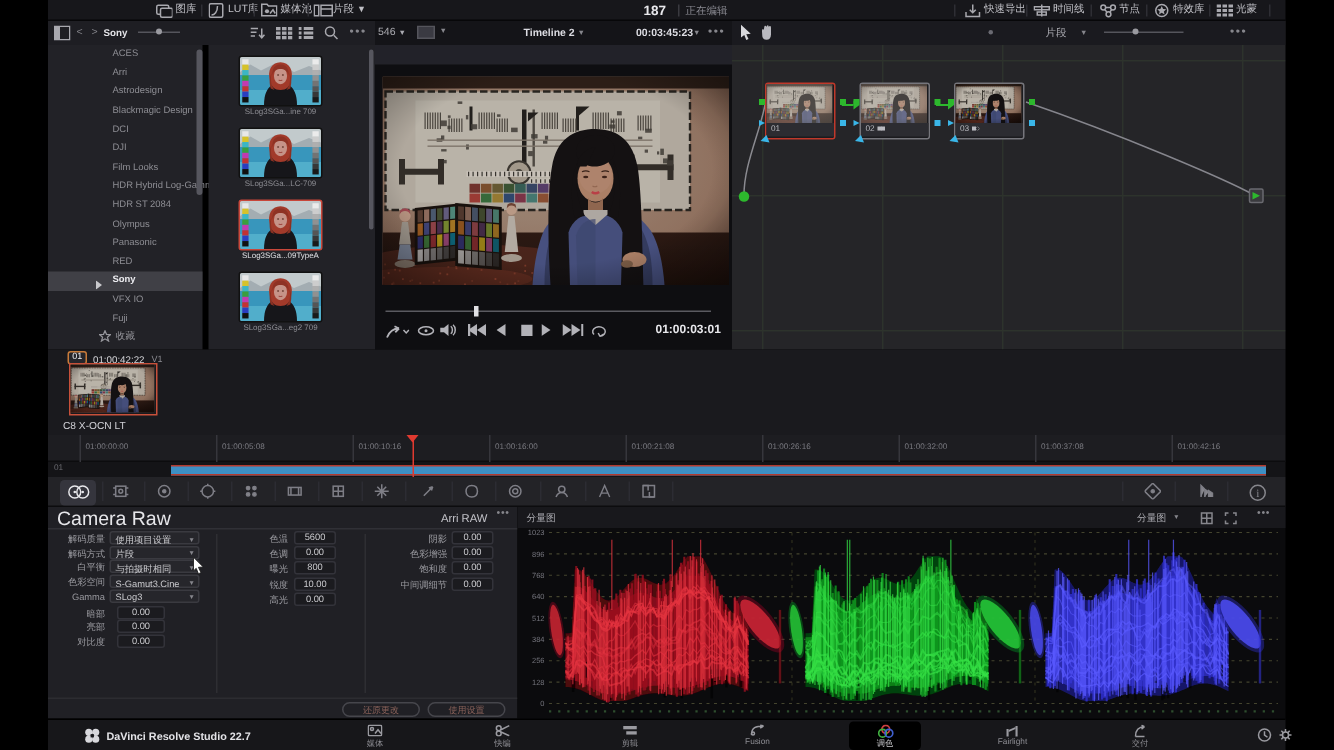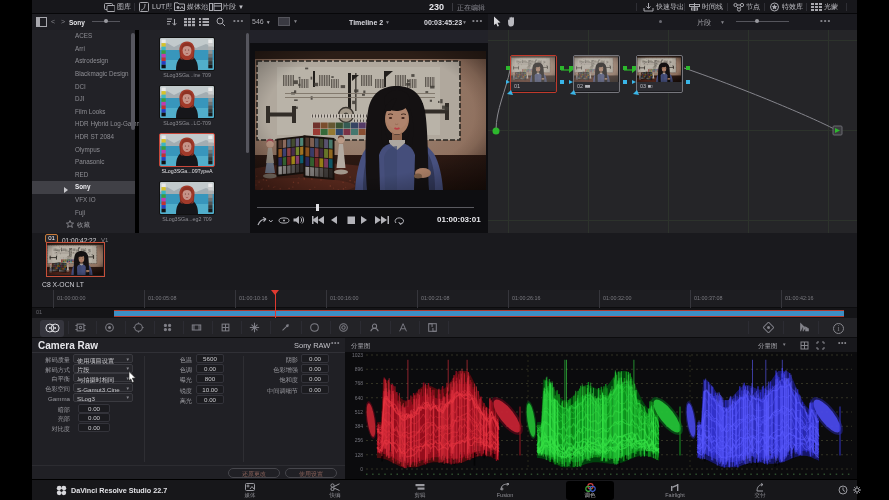--- a/index.html
+++ b/index.html
@@ -404,21 +404,21 @@
     <svg width="13" height="10">
       <rect x="0.5" y="1.5" width="3" height="7" fill="none" stroke="#a8a8ae"></rect>
       <rect x="5" y="1.5" width="7.5" height="7" fill="none" stroke="#a8a8ae"></rect>
       <line x1="5" y1="4" x2="12.5" y2="4" stroke="#a8a8ae"></line>
     </svg>
   </div>
 <div class="a tx" style="left:222px;top:2px;font-size:7px;color:#c0c0c6;line-height:10px">片段 <span style="font-size:6px">▼</span></div>
 <div class="a" style="left:134px;top:3px;width:1px;height:8px;background:#2e2e34"></div>
 <div class="a" style="left:169px;top:3px;width:1px;height:8px;background:#2e2e34"></div>
 <div class="a" style="left:205px;top:3px;width:1px;height:8px;background:#2e2e34"></div>
-<div class="a tx" style="left:429px;top:2px;font-size:9px;font-weight:bold;color:#e8e8ec;line-height:10px">230</div>
+<div class="a tx" style="left:429px;top:2px;font-size:9px;font-weight:bold;color:#e8e8ec;line-height:10px">187</div>
 <div class="a" style="left:452px;top:3px;width:1px;height:8px;background:#3a3a40"></div>
 <div class="a tx" style="left:457px;top:3px;font-size:7px;color:#8a8a92;line-height:9px">正在编辑</div>
 <div class="a" style="left:643px;top:2px">
     <svg width="11" height="10">
       <path d="M1,6 L1,9 L10,9 L10,6" stroke="#a8a8ae" fill="none"></path>
       <path d="M5.5,1 L5.5,6 M3.5,4.5 L5.5,6.5 L7.5,4.5" stroke="#a8a8ae" fill="none"></path>
     </svg>
   </div>
 <div class="a tx" style="left:656px;top:2px;font-size:7px;color:#c0c0c6;line-height:10px">快速导出</div>
 <div class="a" style="left:689px;top:2px">
@@ -874,22 +874,22 @@
 <div class="a" style="left:832px;top:322px">
     <svg width="13" height="13">
       <circle cx="6.5" cy="6.5" r="5" fill="none" stroke="#86868c"></circle>
       <text x="6.5" y="9.2" text-anchor="middle" font-size="7.5" fill="#86868c" font-family="Liberation Serif">i</text>
     </svg>
   </div>
 <div class="a" style="left:748px;top:321px;width:1px;height:13px;background:#2c2c33"></div>
 <div class="a" style="left:783px;top:321px;width:1px;height:13px;background:#2c2c33"></div>
 <div class="a" style="left:818px;top:321px;width:1px;height:13px;background:#2c2c33"></div>
 <div class="a" style="left:32px;top:338px;width:313px;height:141px;background:#202025"></div>
-<div class="a tx" style="left:38px;top:341px;font-size:10px;font-weight:bold;color:#e6e6ea;line-height:10px">Camera Raw</div>
-<div class="a tx" style="left:294px;top:341px;font-size:7.5px;color:#c2c2c8;line-height:10px">Sony RAW</div>
+<div class="a tx" style="left:38px;top:341px;font-size:13px;font-weight:normal;color:#e6e6ea;line-height:10px">Camera Raw</div>
+<div class="a tx" style="left:294px;top:341px;font-size:7.5px;color:#c2c2c8;line-height:10px">Arri RAW</div>
 <div class="a tx" style="left:331px;top:339px;font-size:7px;color:#86868c;letter-spacing:0.5px">•••</div>
 <div class="a" style="left:32px;top:352px;width:313px;height:1px;background:#303036"></div>
 <div class="a" style="left:144px;top:356px;width:1px;height:106px;background:#2e2e33"></div>
 <div class="a" style="left:243px;top:356px;width:1px;height:106px;background:#2e2e33"></div>
 <div class="a tx" style="left:38px;top:355px;width:32px;color:#9a9aa0;font-size:6.2px;line-height:9px;text-align:right">解码质量</div>
 <div class="a" style="left:73px;top:354px;width:60px;height:9px;background:#26262b;border:1px solid #3a3a40;border-radius:2px">
     <span style="position:absolute;left:3px;top:0.5px;color:#cacace;font-size:6.2px;line-height:9px">使用项目设置</span>
     <span style="position:absolute;right:2px;top:1.5px;font-size:4.5px;color:#86868c">▼</span>
   </div>
 <div class="a tx" style="left:38px;top:364.7px;width:32px;color:#9a9aa0;font-size:6.2px;line-height:9px;text-align:right">解码方式</div>

